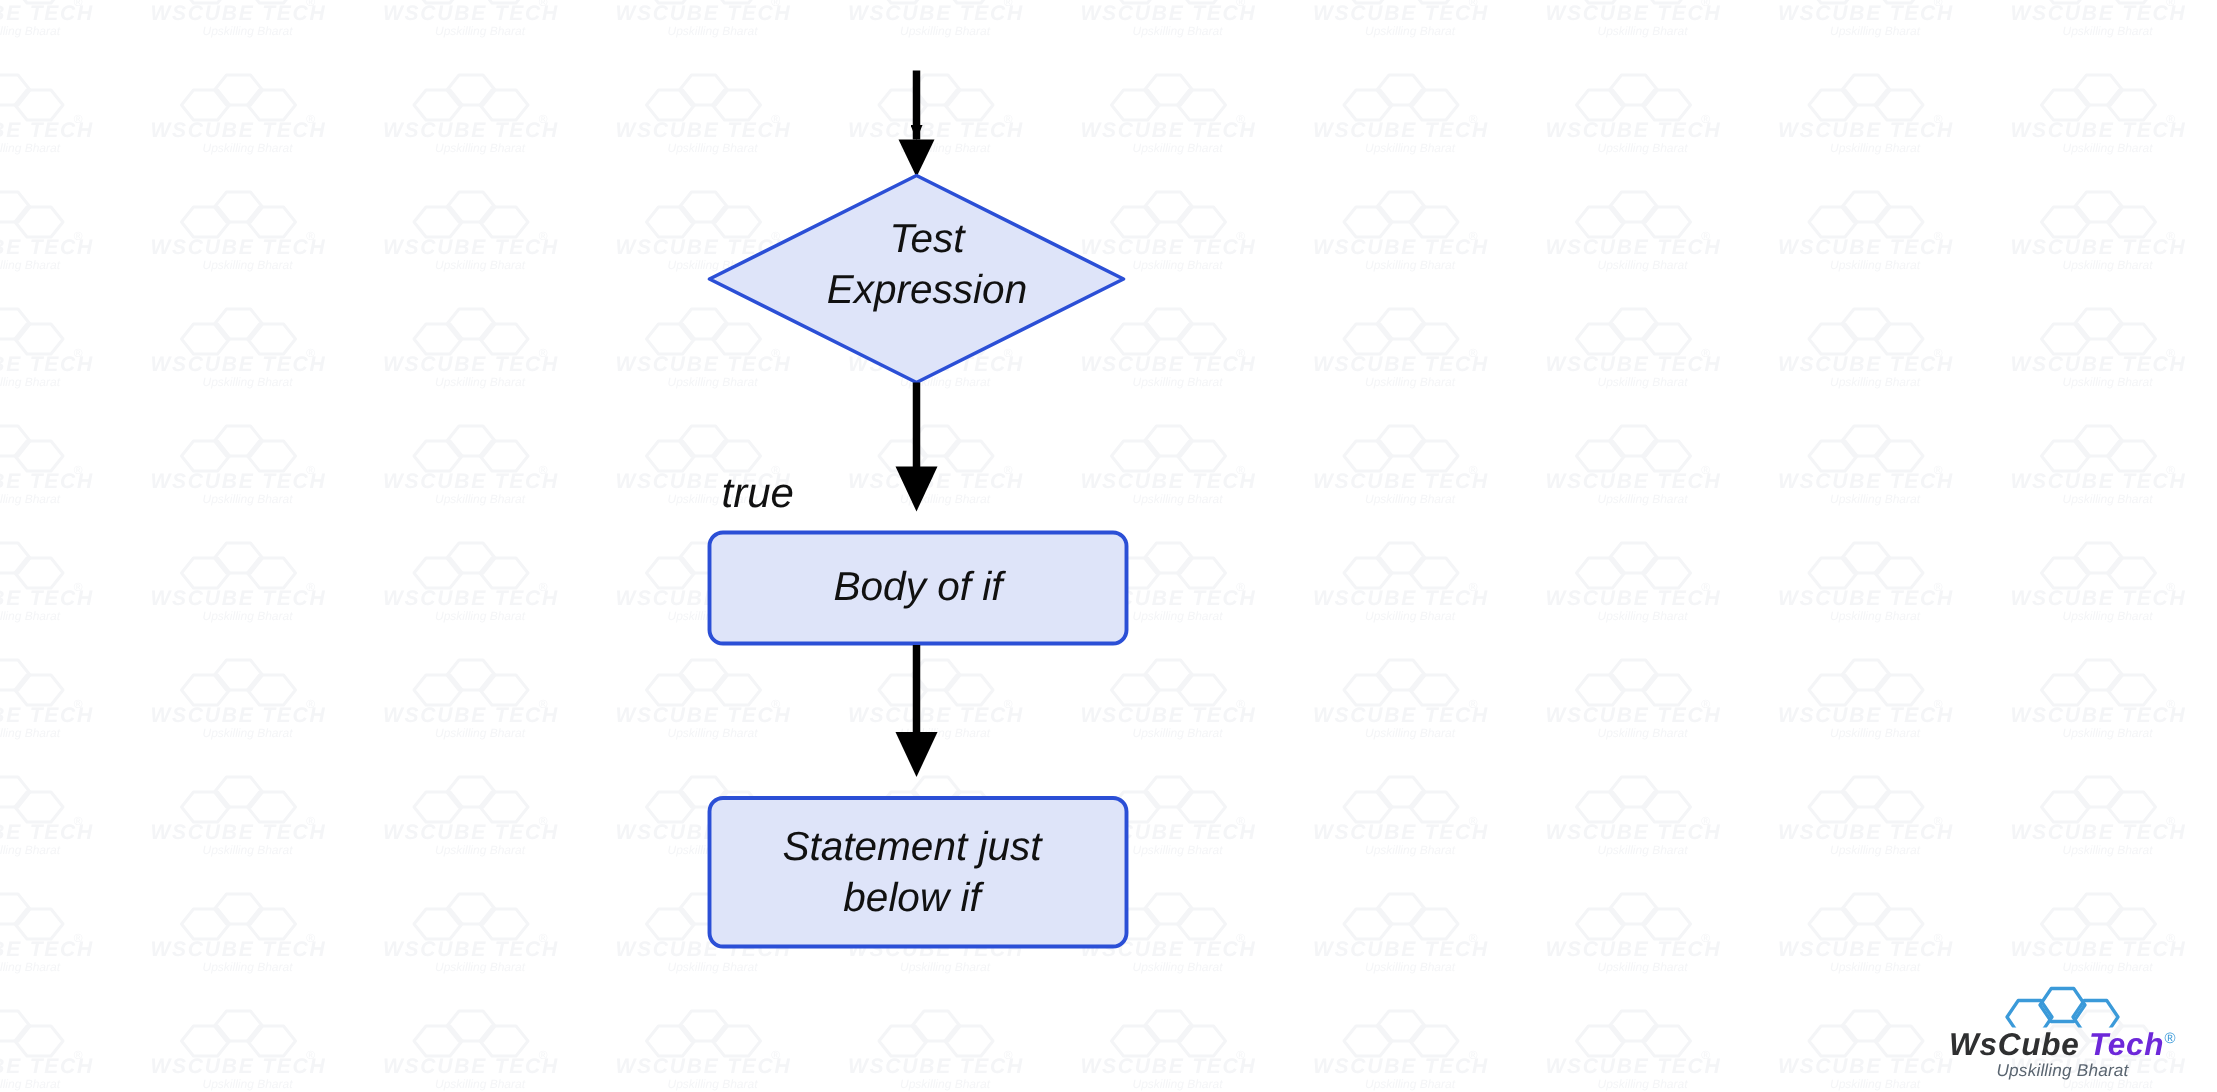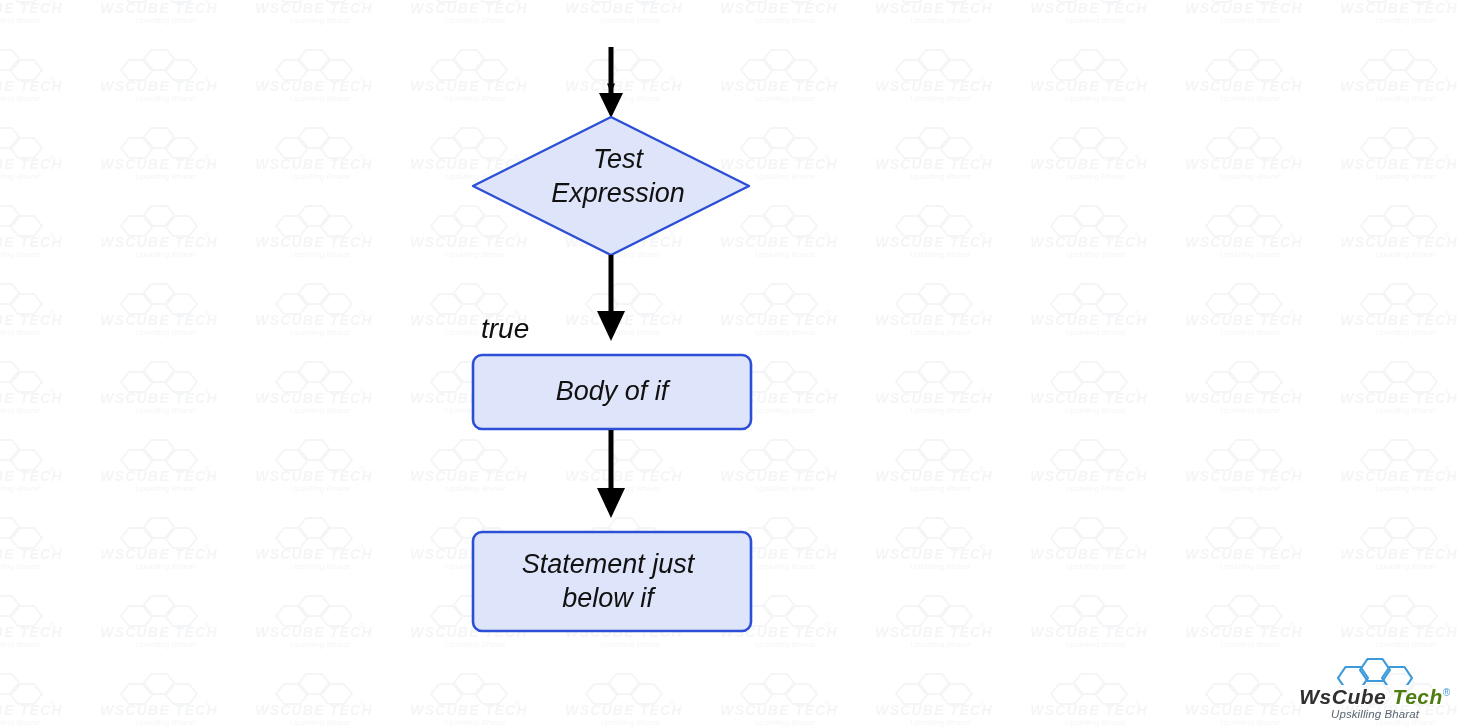--- a/index.html
+++ b/index.html
@@ -83,21 +83,21 @@
   .wordmark {
     font-family: "Liberation Sans", sans-serif;
     font-weight: bold;
     font-size: 21px;
     letter-spacing: 0.5px;
     white-space: nowrap;
     position: relative;
     display: inline-block;
   }
   .wordmark .ws { color: #2f3031; }
-  .wordmark .tech { color: #4d7c0f; }
+  .wordmark .tech { color: #6d28d9; }
   .wordmark .reg {
     font-size: 10px;
     vertical-align: super;
     color: #3b9ad9;
     font-weight: normal;
   }
   .tagline {
     font-family: "Liberation Sans", sans-serif;
     font-size: 11.5px;
     color: #5a6570;

